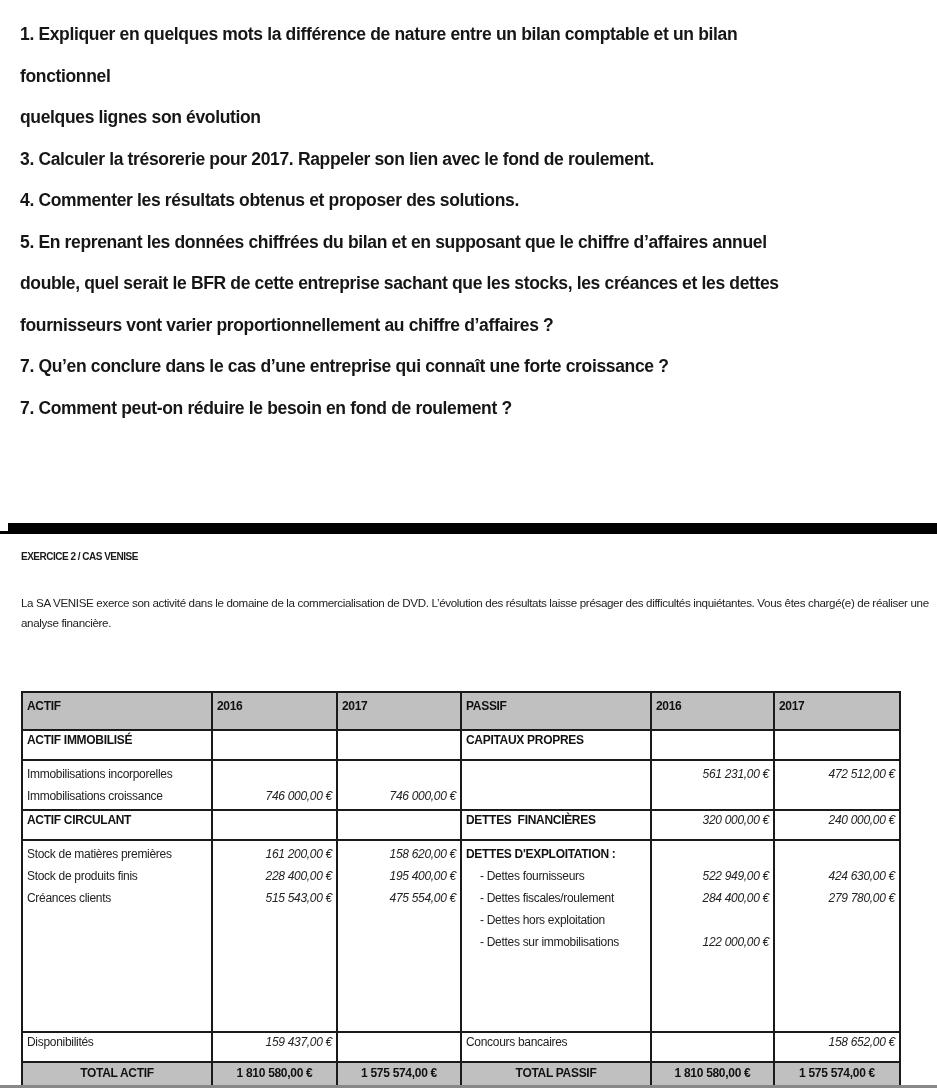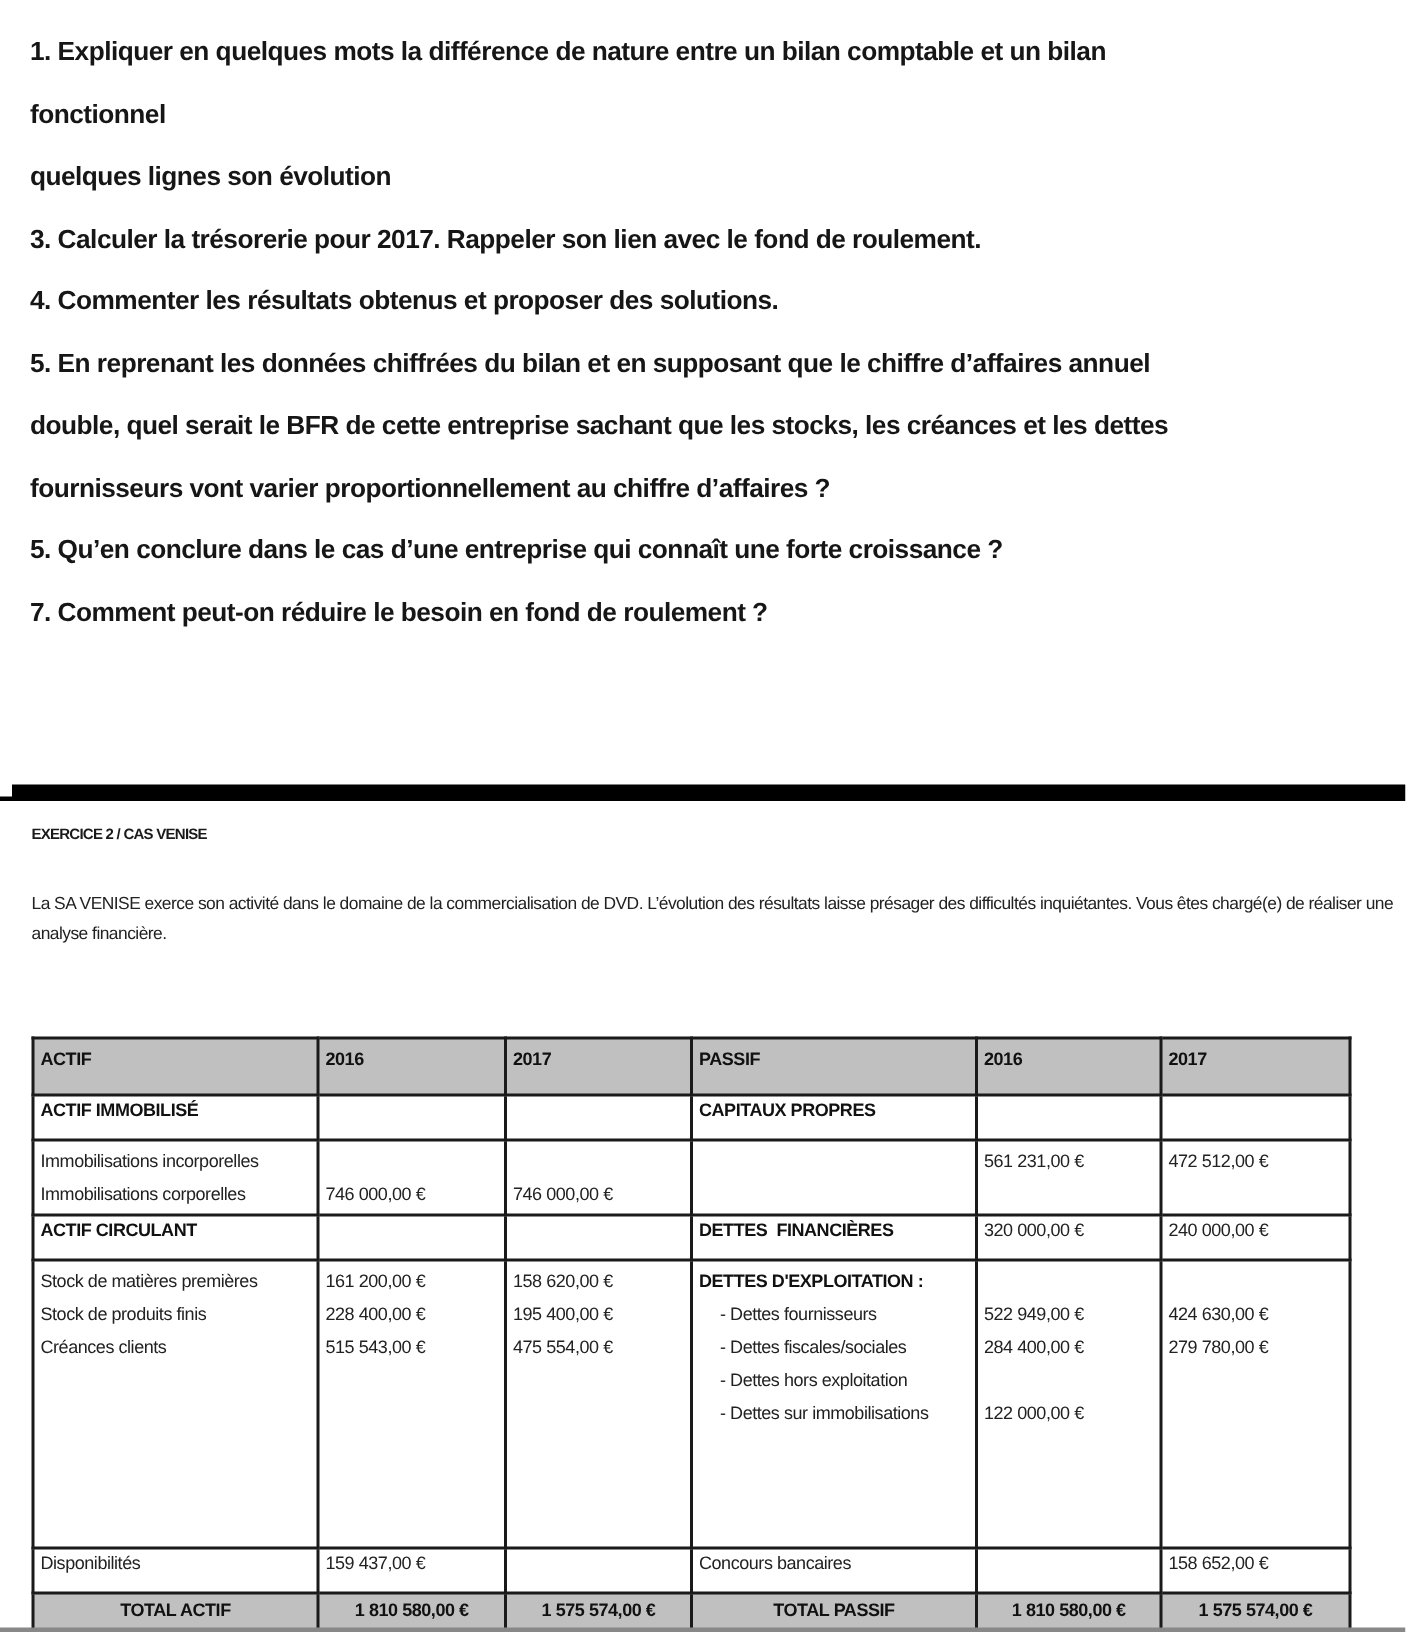--- a/index.html
+++ b/index.html
@@ -30,41 +30,41 @@
     position: absolute; left: 21px; top: 691px; border-collapse: collapse;
     font-size: 12px; letter-spacing: -0.3px; color: #222; border-radius: 32px;
   }
   table.bilan td {
     border: 2px solid #1a1a1a; padding: 2px 4px; vertical-align: top;
   }
   table.bilan tr.head td, table.bilan tr.total td { background: #c0c0c0; font-weight: bold; color: #111; }
   table.bilan tr.head td { height: 28px; padding-top: 6px; }
   table.bilan tr.total td { height: 32px; padding-top: 3px; text-align: center; }
   .b { font-weight: bold; color: #111; }
-  .num { text-align: left; }
+  .num { text-align: right; font-style: italic; }
   .line { height: 22px; line-height: 22px; white-space: nowrap; }
   .sub { padding-left: 14px; }
   .sec td { height: 24px; padding-top: 4px; }
   .bottom-line {
     position: absolute; left: 0; top: 1085px; width: 937px; height: 3px; background: #888;
   }
 </style>
 </head>
 <body>
 
 <div class="questions">
   <p class="q">1. Expliquer en quelques mots la différence de nature entre un bilan comptable et un bilan</p>
   <p class="q">fonctionnel</p>
   <p class="q">quelques lignes son évolution</p>
   <p class="q">3. Calculer la trésorerie pour 2017. Rappeler son lien avec le fond de roulement.</p>
   <p class="q">4. Commenter les résultats obtenus et proposer des solutions.</p>
   <p class="q">5. En reprenant les données chiffrées du bilan et en supposant que le chiffre d’affaires annuel</p>
   <p class="q">double, quel serait le BFR de cette entreprise sachant que les stocks, les créances et les dettes</p>
   <p class="q">fournisseurs vont varier proportionnellement au chiffre d’affaires ?</p>
-  <p class="q">5. Qu’en conclure dans le cas d’une entreprise qui connaît une forte croissance ?</p>
+  <p class="q">7. Qu’en conclure dans le cas d’une entreprise qui connaît une forte croissance ?</p>
   <p class="q">7. Comment peut-on réduire le besoin en fond de roulement ?</p>
 </div>
 
 <div class="divider"></div>
 <div class="divider-stub"></div>
 
 <div class="ex-title">EXERCICE 2 / CAS VENISE</div>
 <div class="intro">La SA VENISE exerce son activité dans le domaine de la commercialisation de DVD. L’évolution des résultats laisse présager des difficultés inquiétantes. Vous êtes chargé(e) de réaliser une analyse financière.</div>
 
 <table class="bilan">
@@ -89,21 +89,21 @@
     <td class="b">ACTIF IMMOBILISÉ</td>
     <td></td>
     <td></td>
     <td class="b">CAPITAUX PROPRES</td>
     <td></td>
     <td></td>
   </tr>
   <tr>
     <td>
       <div class="line">Immobilisations incorporelles</div>
-      <div class="line">Immobilisations corporelles</div>
+      <div class="line">Immobilisations croissance</div>
     </td>
     <td class="num">
       <div class="line"></div>
       <div class="line">746 000,00 €</div>
     </td>
     <td class="num">
       <div class="line"></div>
       <div class="line">746 000,00 €</div>
     </td>
     <td></td>
@@ -134,21 +134,21 @@
       <div class="line">515 543,00 €</div>
     </td>
     <td class="num">
       <div class="line">158 620,00 €</div>
       <div class="line">195 400,00 €</div>
       <div class="line">475 554,00 €</div>
     </td>
     <td>
       <div class="line b">DETTES D'EXPLOITATION :</div>
       <div class="line sub">- Dettes fournisseurs</div>
-      <div class="line sub">- Dettes fiscales/sociales</div>
+      <div class="line sub">- Dettes fiscales/roulement</div>
       <div class="line sub">- Dettes hors exploitation</div>
       <div class="line sub">- Dettes sur immobilisations</div>
     </td>
     <td class="num">
       <div class="line"></div>
       <div class="line">522 949,00 €</div>
       <div class="line">284 400,00 €</div>
       <div class="line"></div>
       <div class="line">122 000,00 €</div>
     </td>

